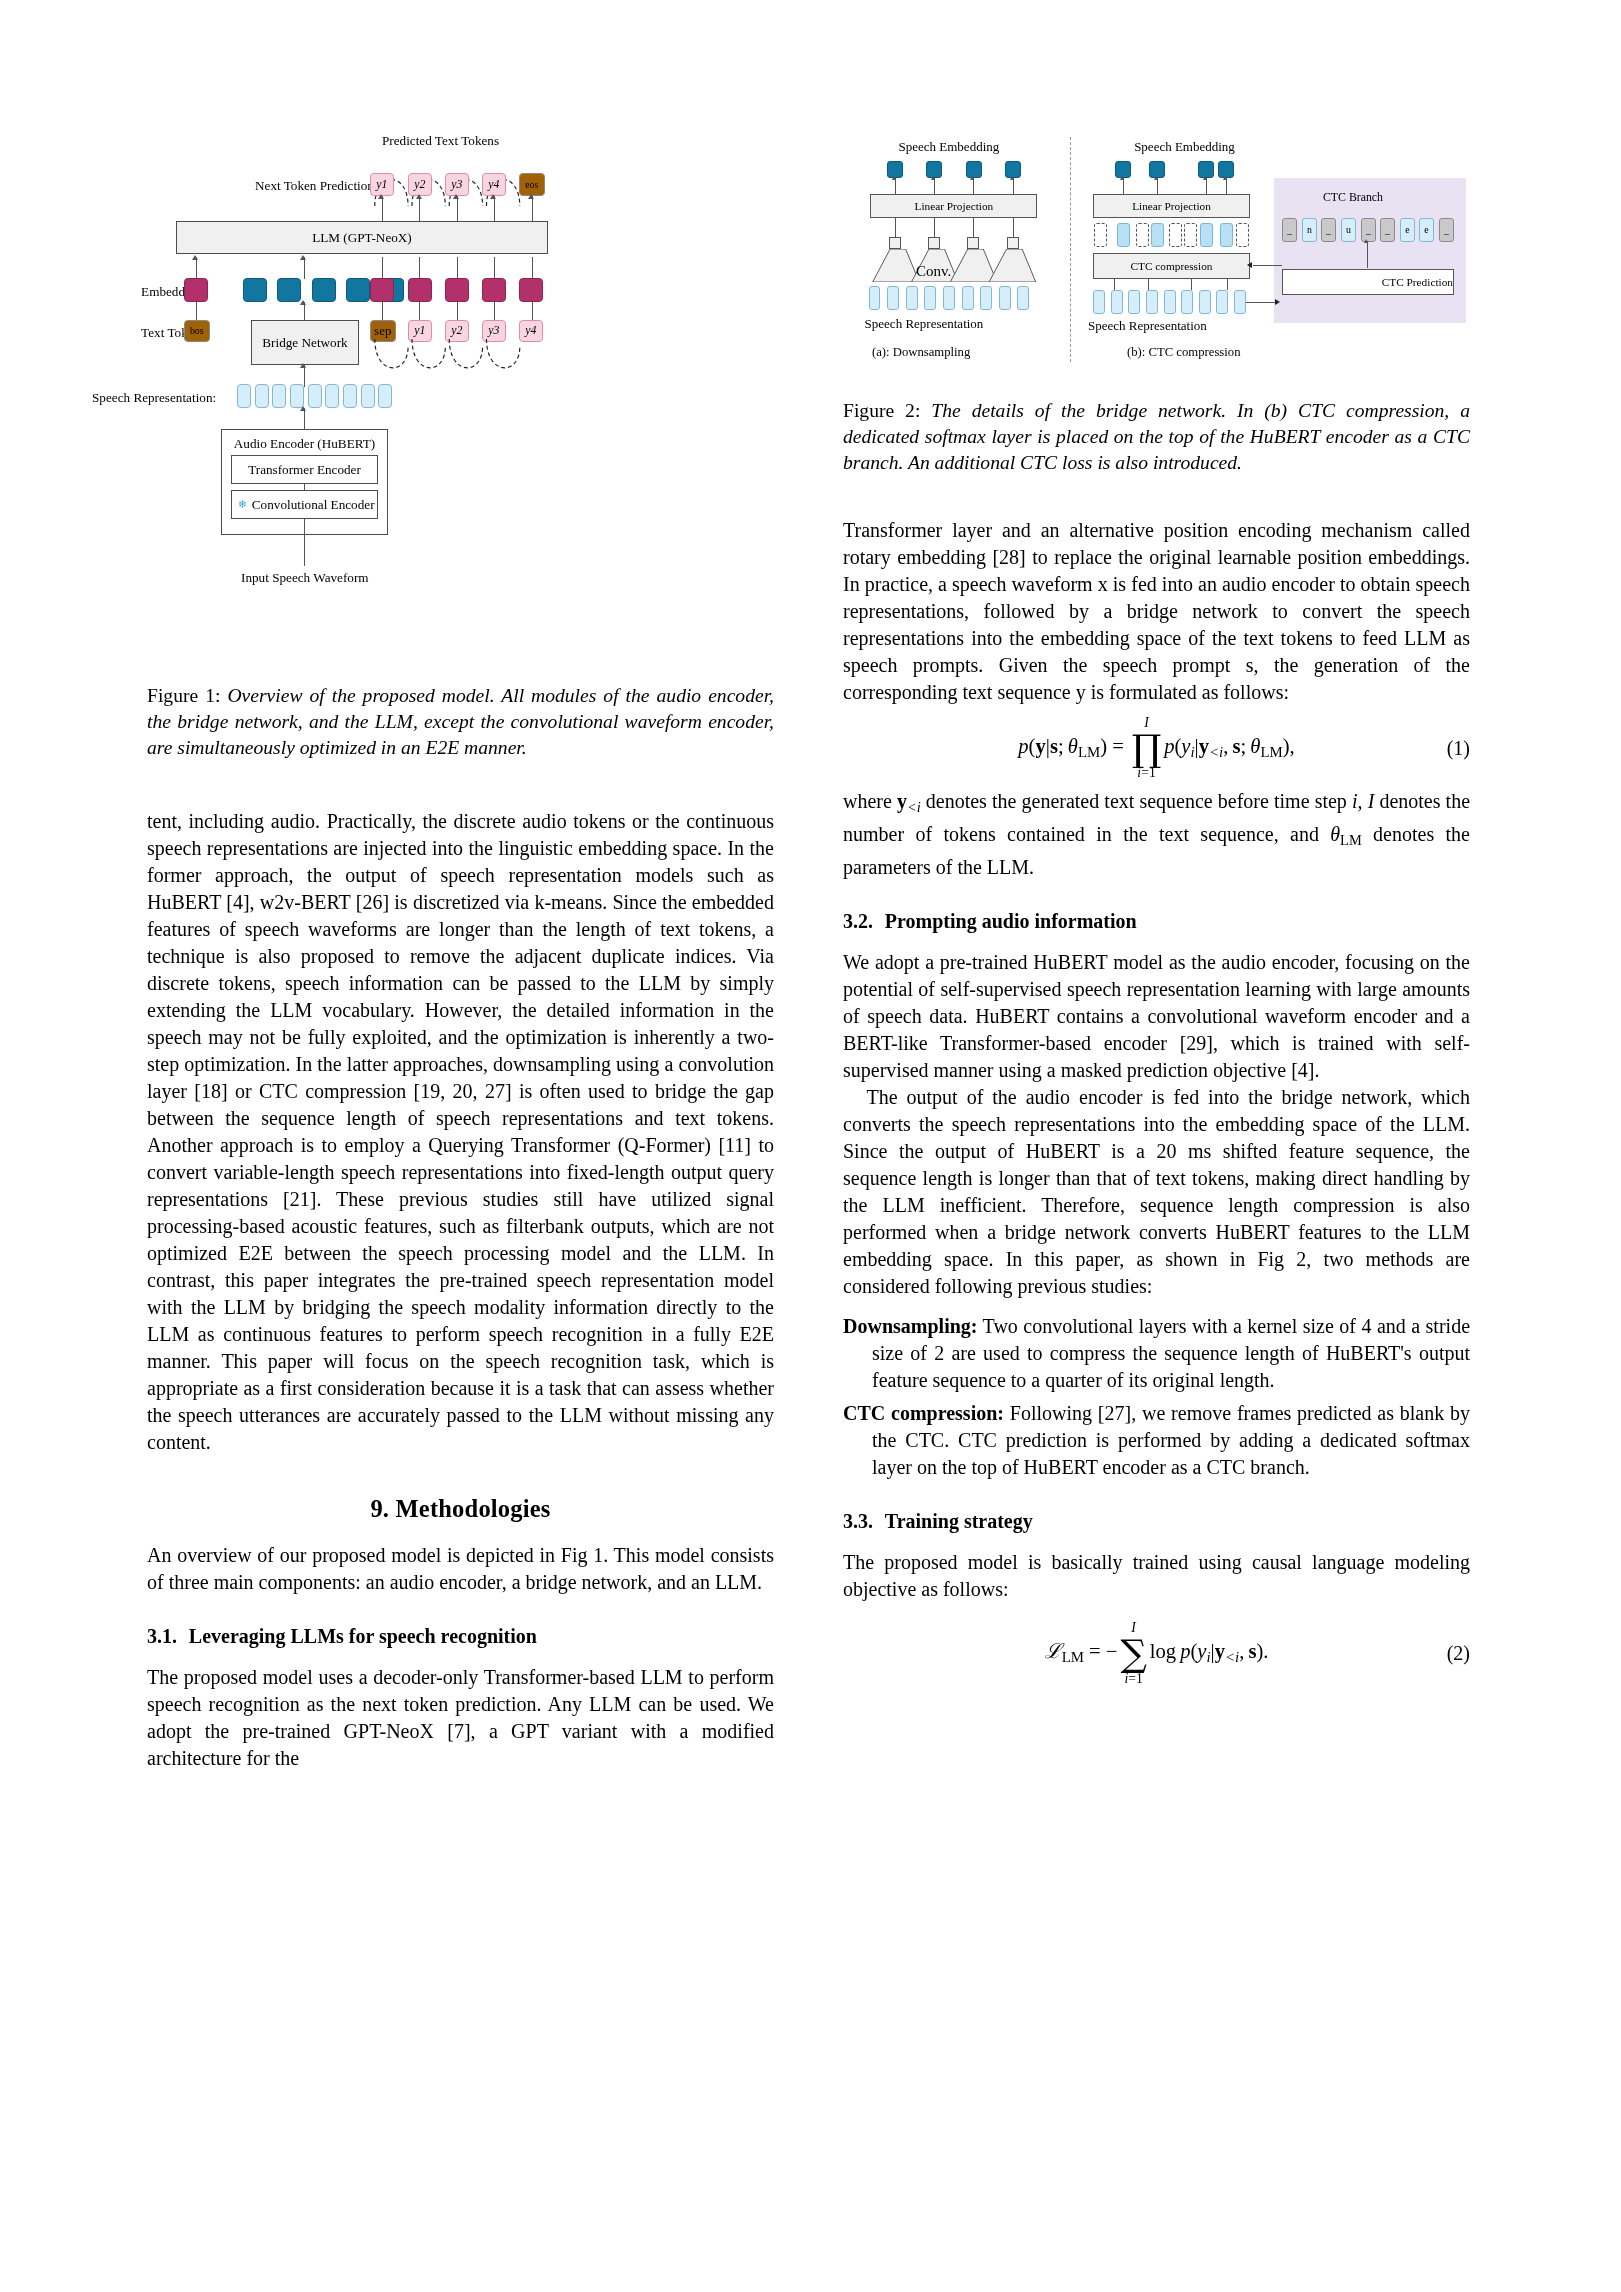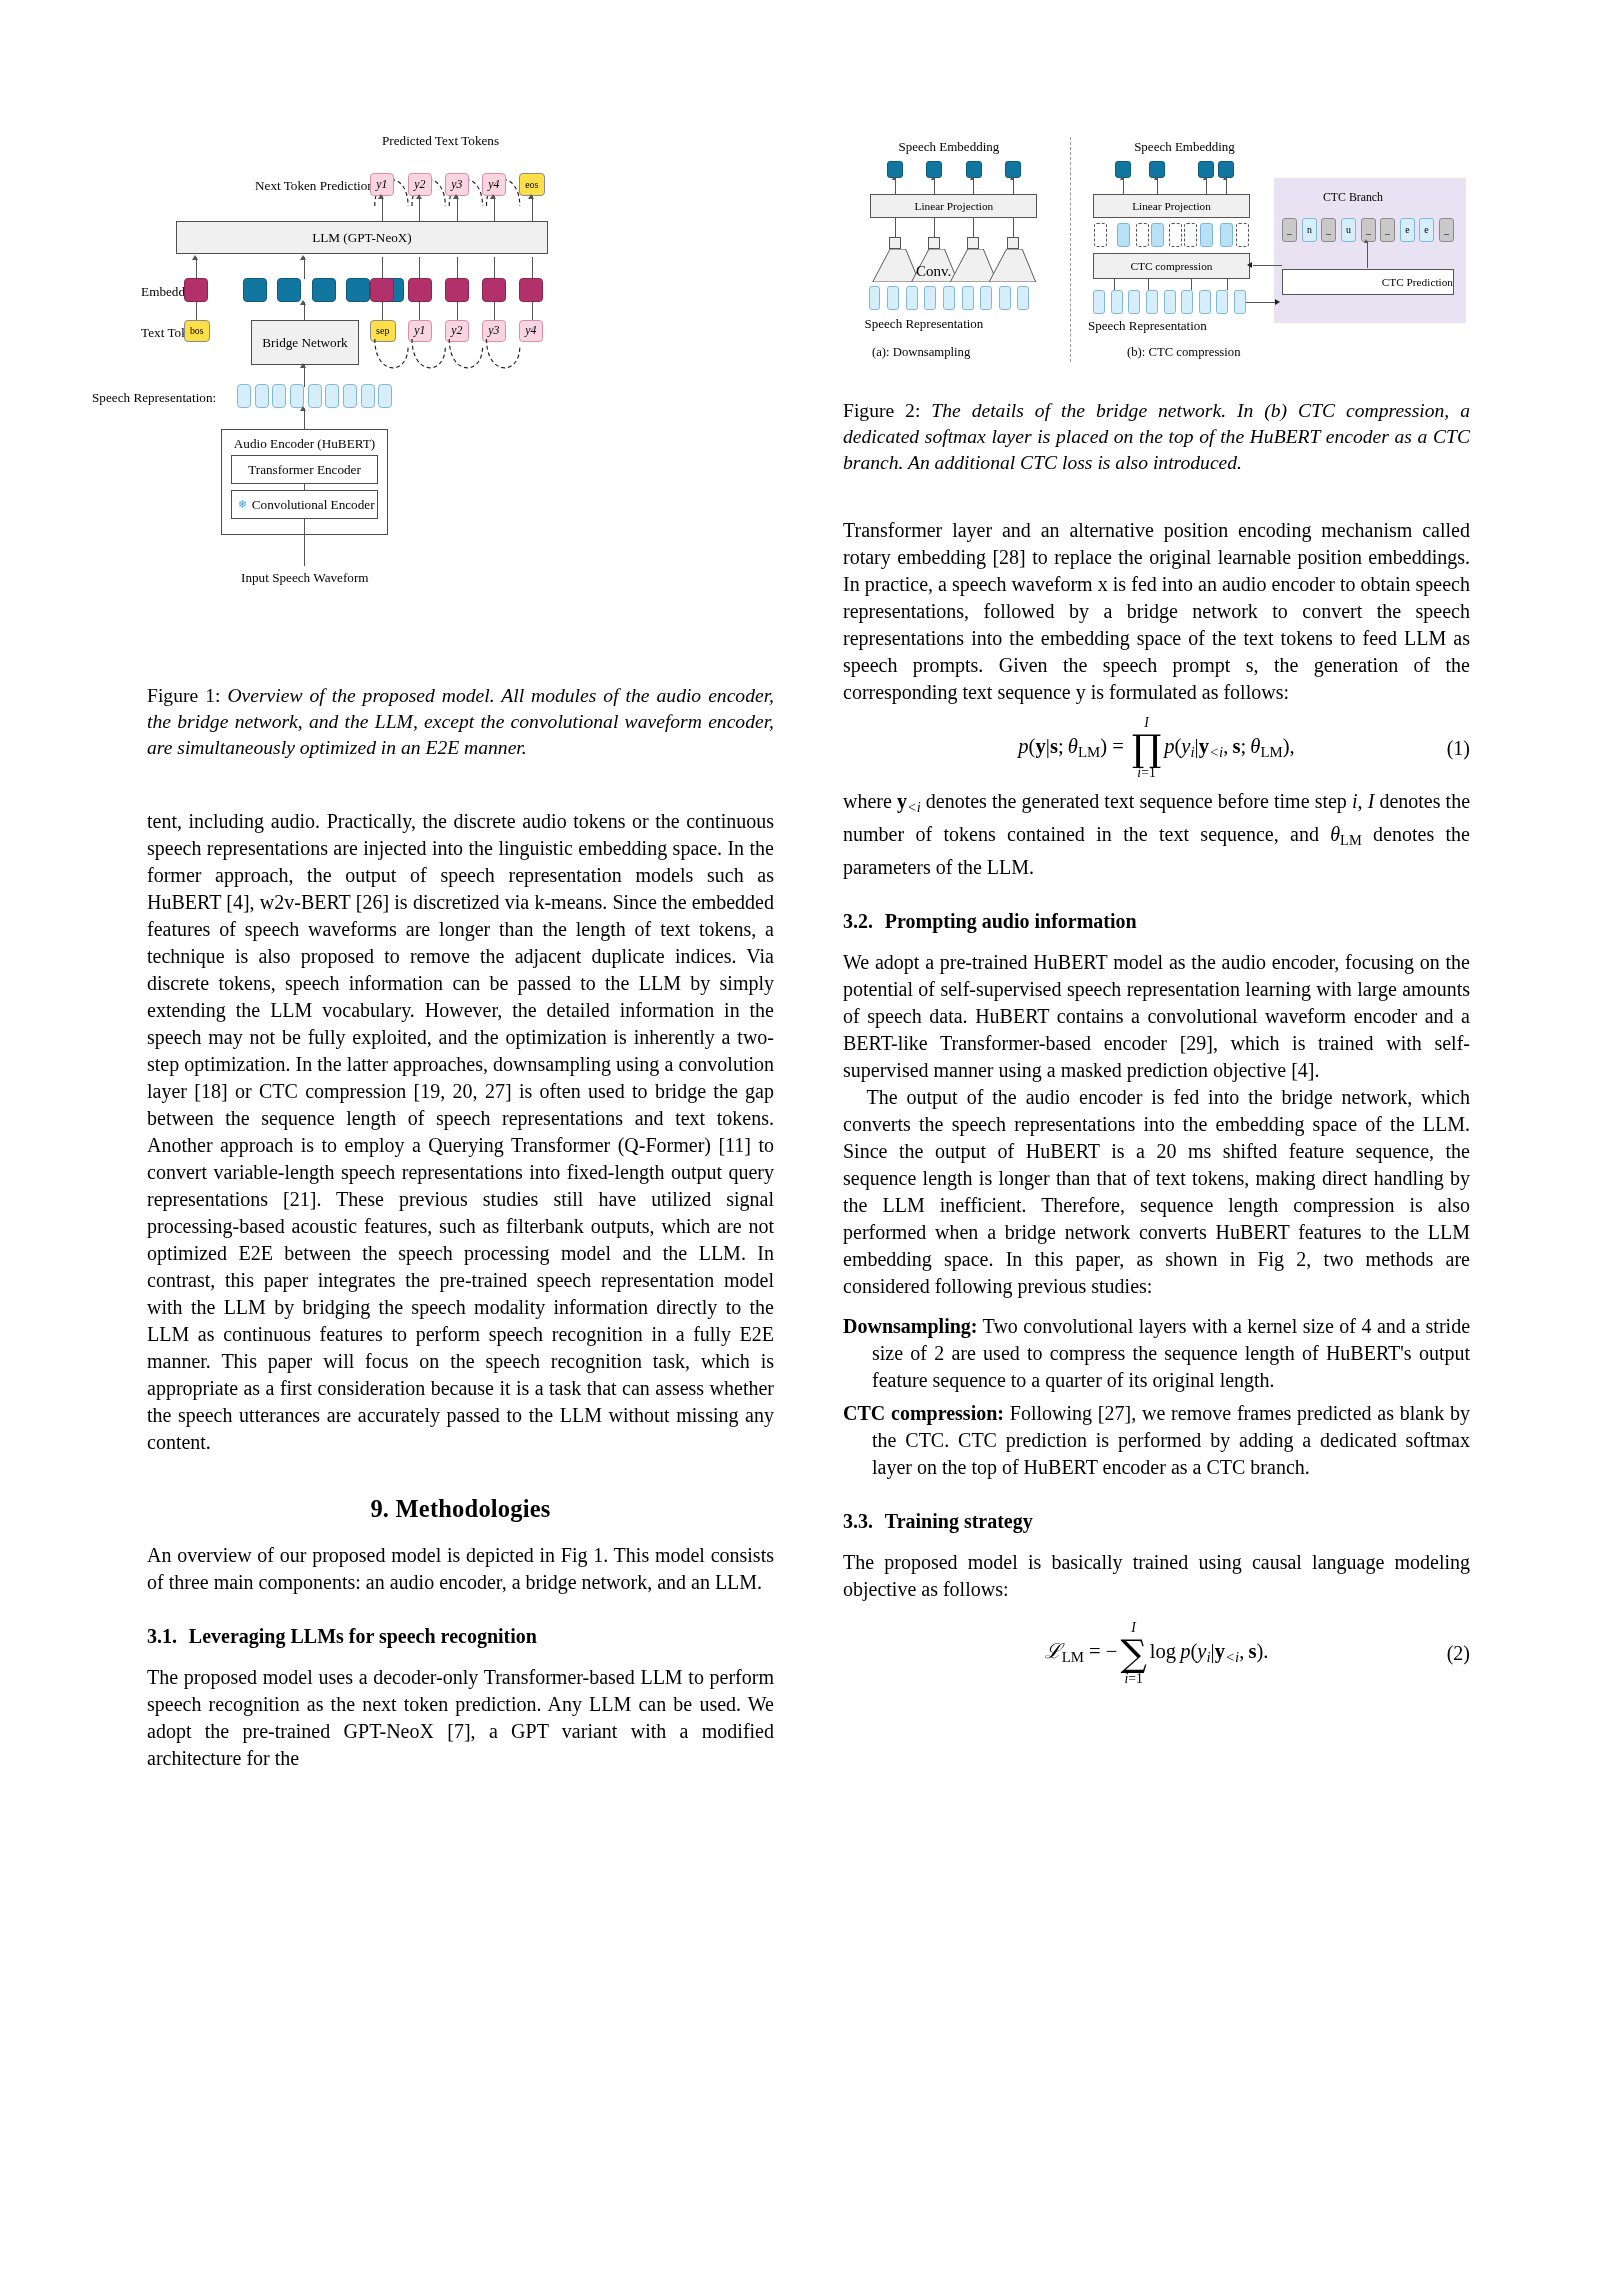--- a/index.html
+++ b/index.html
@@ -39,21 +39,21 @@
   .defitem .term{font-weight:bold;margin-top:19px;}
 
   
   .fig1{position:relative;width:627px;height:510px;}
   .lbl{position:absolute;font-size:13.2px;white-space:nowrap;}
   .box{position:absolute;box-sizing:border-box;border:1px solid #4d4d4d;background:#f0f0f0;
        display:flex;align-items:center;justify-content:center;font-size:13.2px;}
   .box.white{background:#ffffff;}
   .tok{position:absolute;box-sizing:border-box;border-radius:3.9px;border:1px solid #777;
        display:flex;align-items:center;justify-content:center;font-size:11.8px;}
-  .tok.gray{background:#fde047;border-color:#8a8a8a;}
+  .tok.gray{background:#a16207;border-color:#8a8a8a;}
   .tok.pink{background:#f9d5e2;border-color:#d98faa;}
   .tok.magenta{background:#b3316a;border-color:#8e2453;}
   .tok.teal{background:#1277a0;border-color:#0d5b7c;}
   .tok.lightblue{background:#d6edfa;border-color:#7fb9d6;}
   .vline{position:absolute;background:#555;width:1px;}
   .arrowup{position:absolute;width:0;height:0;border-left:3.9px solid transparent;border-right:3.9px solid transparent;border-bottom:5.9px solid #555;}
   .tokytext{font-size:11.8px;font-style:italic;}
   .dashcurve{position:absolute;}
 
   
@@ -159,21 +159,21 @@
       <div class="vline" style="left:310px;top:155px;height:17.6px;"></div>
       <div class="vline" style="left:347px;top:155px;height:17.6px;"></div>
       <div class="vline" style="left:385px;top:155px;height:17.6px;"></div>
 
       <div class="lbl" style="left:-5.9px;top:178px;">Text Token:</div>
 
       <div class="tok gray" style="left:37px;top:173px;width:25.5px;height:21.6px;">
           <span style="font-size:9.8px;">bos</span>
         </div>
       <div class="tok gray" style="left:223px;top:173px;width:25.5px;height:21.6px;">
-          <span style="font-size:10px;">sep</span>
+          <span style="font-size:13px;">sep</span>
         </div>
       <div class="tok pink" style="left:261px;top:173px;width:23.5px;height:21.6px;">
           <span class="tokytext">y1</span>
         </div>
       <div class="tok pink" style="left:298px;top:173px;width:23.5px;height:21.6px;">
           <span class="tokytext">y2</span>
         </div>
       <div class="tok pink" style="left:335px;top:173px;width:23.5px;height:21.6px;">
           <span class="tokytext">y3</span>
         </div>

